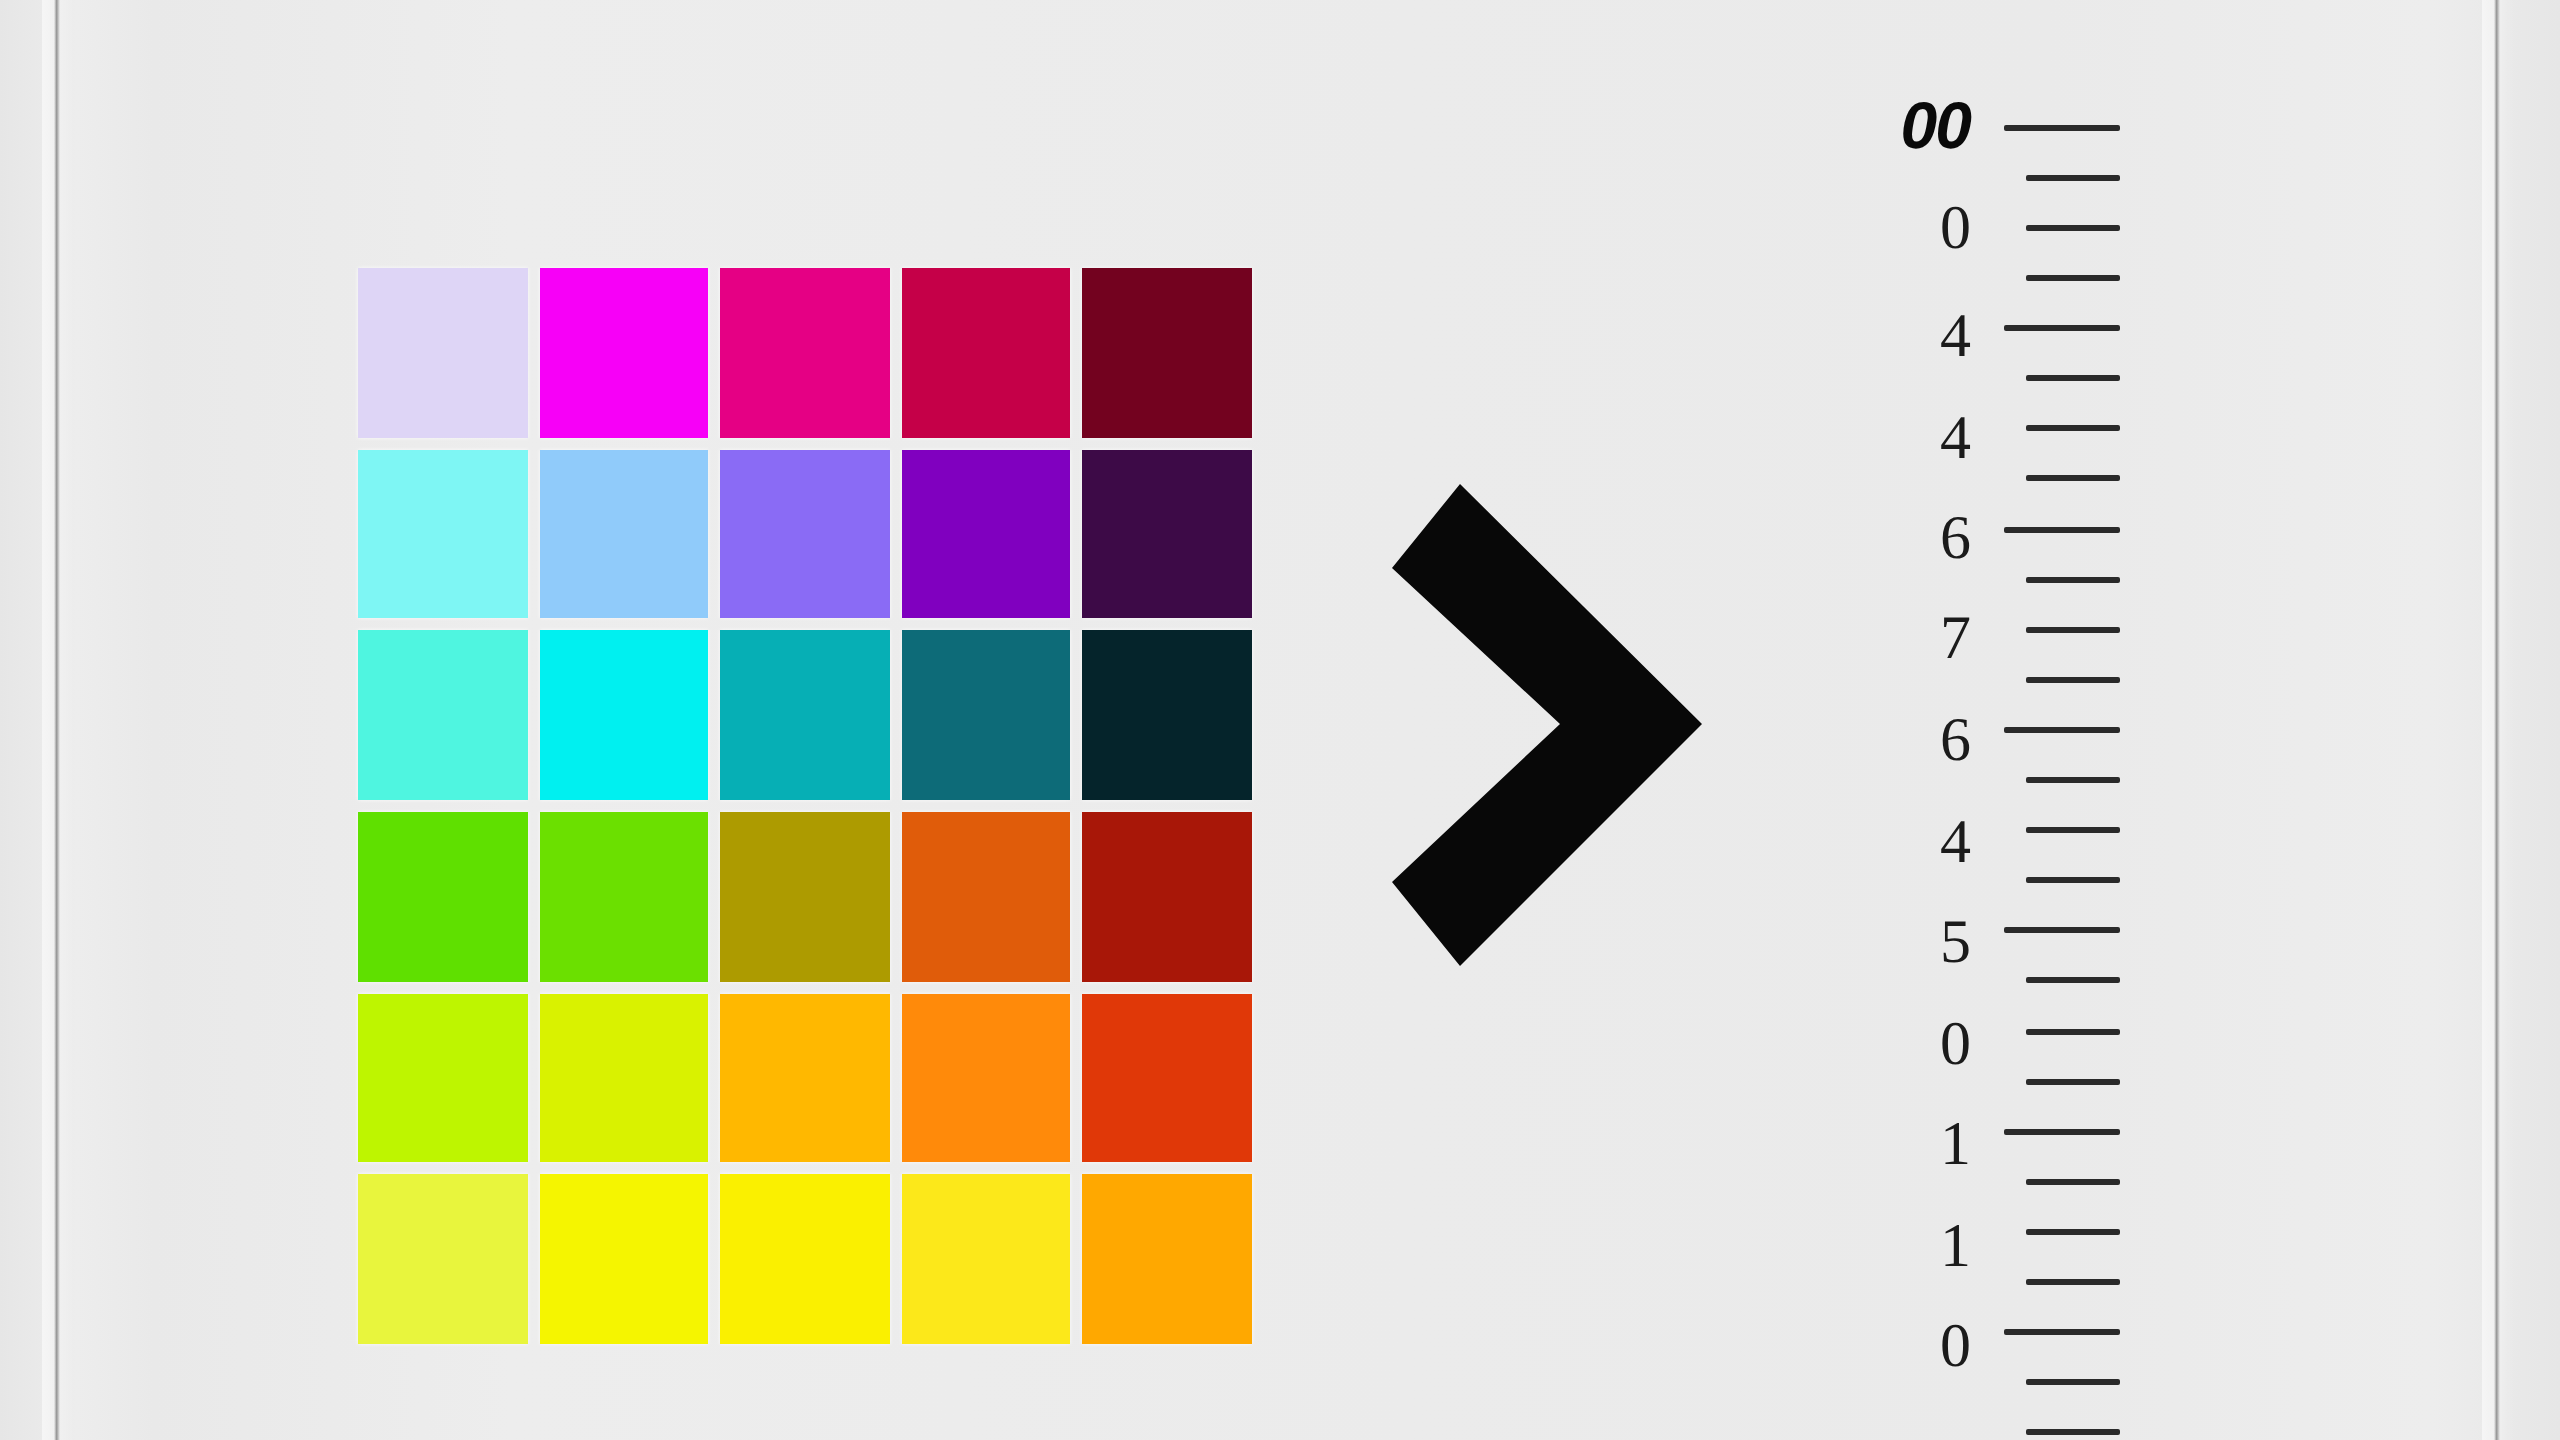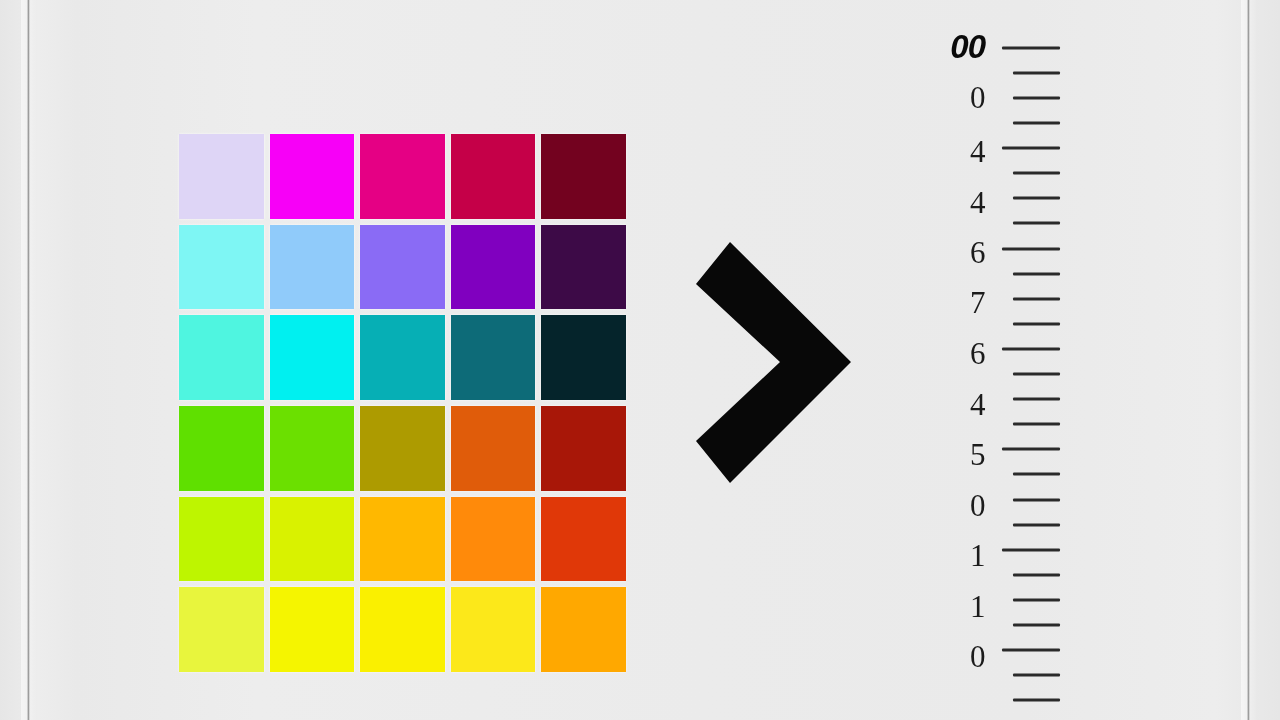--- a/index.html
+++ b/index.html
@@ -71,21 +71,21 @@
     left: 688px;
     top: 240px;
     width: 165px;
     height: 245px;
   }
 
   
   #ruler {
     position: absolute;
     left: 940px;
-    top: 0;
+    top: 16px;
     width: 150px;
     height: 508px;
   }
   .ruler-label {
     position: absolute;
     right: 105px;
     transform: translateY(-50%);
     font-family: "Liberation Serif", serif;
     font-size: 31px;
     color: #1b1b1b;

